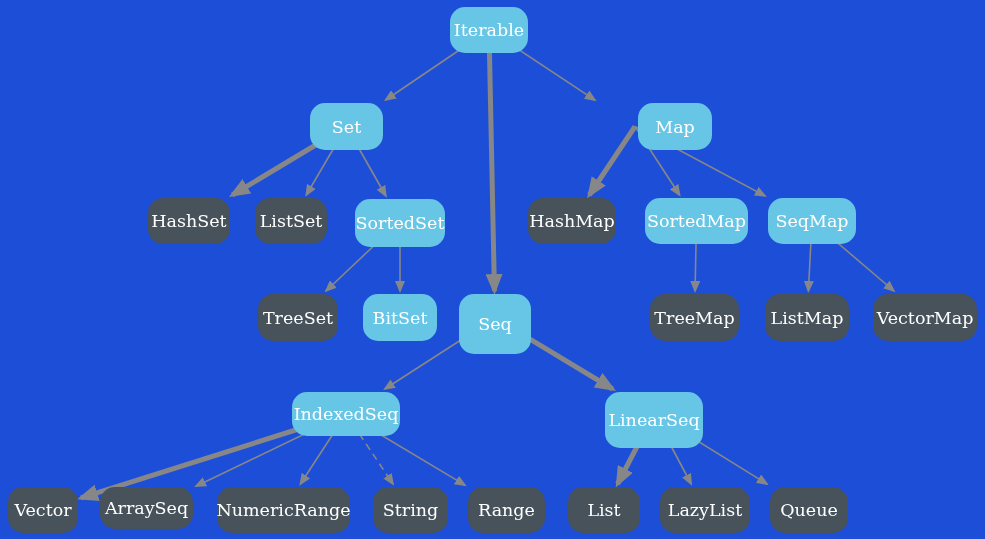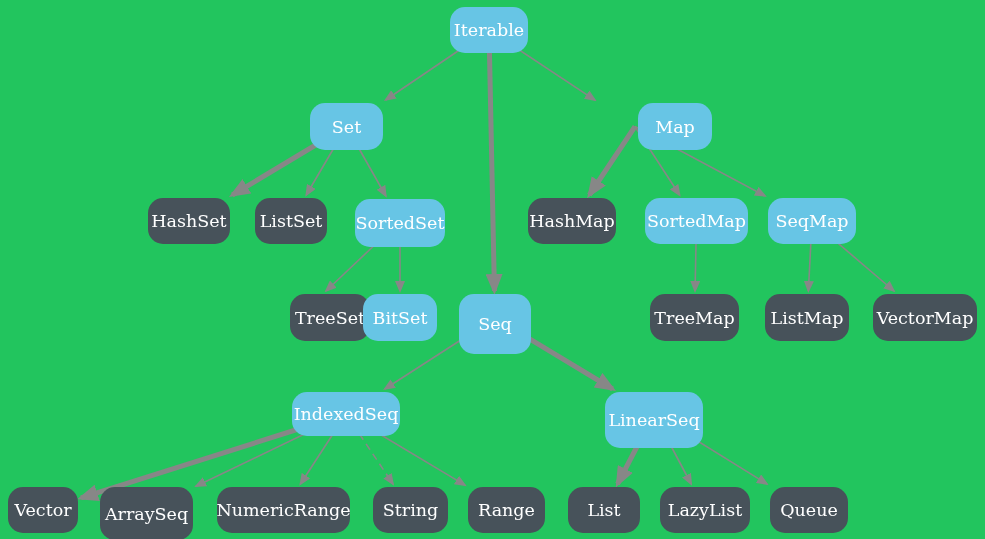--- a/index.html
+++ b/index.html
@@ -1,17 +1,17 @@
 <!DOCTYPE html>
 <html style="--trait-fill: #67C5E5; --class-fill: #47525A; --label-color: #FFFFFF;"><head>
 <meta charset="utf-8">
 <style>
   html, body { margin: 0; padding: 0; background: #ffffff; }
   body { width: 985px; height: 539px; font-family: "DejaVu Serif", "Liberation Serif", serif; }
-  .diagram { position: relative; width: 985px; height: 539px; overflow: hidden; background: #22c55e; }
+  .diagram { position: relative; width: 985px; height: 539px; overflow: hidden; background: #1d4ed8; }
   svg.edges-layer { position: absolute; left: 0; top: 0; width: 985px; height: 539px; }
   .node {
     position: absolute;
     display: flex; align-items: center; justify-content: center;
     border-radius: 15px;
     font-size: 17.5px;
     color: var(--label-color, #ffffff);
     cursor: pointer;
     user-select: none;
     white-space: nowrap;
@@ -66,30 +66,30 @@
 
   <div class="node trait" style="left: 450px; top: 7px; width: 78px; height: 46px;">Iterable</div>
   <div class="node trait" style="left: 310px; top: 103px; width: 73px; height: 47px;">Set</div>
   <div class="node trait" style="left: 598px; top: 103px; width: 74px; height: 47px; margin-left: 40px;">Map</div>
   <div class="node class" style="left: 148px; top: 198px; width: 82px; height: 46px;">HashSet</div>
   <div class="node class" style="left: 255px; top: 198px; width: 72px; height: 46px;">ListSet</div>
   <div class="node trait" style="left: 355px; top: 199px; width: 90px; height: 48px;">SortedSet</div>
   <div class="node class" style="left: 528px; top: 198px; width: 88px; height: 46px;">HashMap</div>
   <div class="node trait" style="left: 645px; top: 198px; width: 103px; height: 46px;">SortedMap</div>
   <div class="node trait" style="left: 768px; top: 198px; width: 88px; height: 46px;">SeqMap</div>
-  <div class="node class" style="left: 258px; top: 294px; width: 80px; height: 47px; margin-left: 32px;">TreeSet</div>
+  <div class="node class" style="left: 258px; top: 294px; width: 80px; height: 47px;">TreeSet</div>
   <div class="node trait" style="left: 363px; top: 294px; width: 74px; height: 47px;">BitSet</div>
   <div class="node trait" style="left: 459px; top: 294px; width: 72px; height: 60px;">Seq</div>
   <div class="node class" style="left: 650px; top: 294px; width: 89px; height: 47px;">TreeMap</div>
   <div class="node class" style="left: 765px; top: 294px; width: 84px; height: 47px;">ListMap</div>
   <div class="node class" style="left: 873px; top: 294px; width: 104px; height: 47px;">VectorMap</div>
   <div class="node trait" style="left: 292px; top: 392px; width: 108px; height: 44px;">IndexedSeq</div>
   <div class="node trait" style="left: 605px; top: 392px; width: 98px; height: 56px;">LinearSeq</div>
   <div class="node class" style="left: 8px; top: 487px; width: 70px; height: 46px;">Vector</div>
-  <div class="node class" style="left: 100px; top: 487px; width: 93px; height: 53px;">ArraySeq</div>
+  <div class="node class" style="left: 100px; top: 487px; width: 93px; height: 42px;">ArraySeq</div>
   <div class="node class" style="left: 217px; top: 487px; width: 133px; height: 46px;">NumericRange</div>
   <div class="node class" style="left: 373px; top: 487px; width: 75px; height: 46px;">String</div>
   <div class="node class" style="left: 468px; top: 487px; width: 77px; height: 46px;">Range</div>
   <div class="node class" style="left: 568px; top: 487px; width: 72px; height: 46px;">List</div>
   <div class="node class" style="left: 660px; top: 487px; width: 90px; height: 46px;">LazyList</div>
   <div class="node class" style="left: 770px; top: 487px; width: 78px; height: 46px;">Queue</div>
 
 </div>
 
 </body></html>

